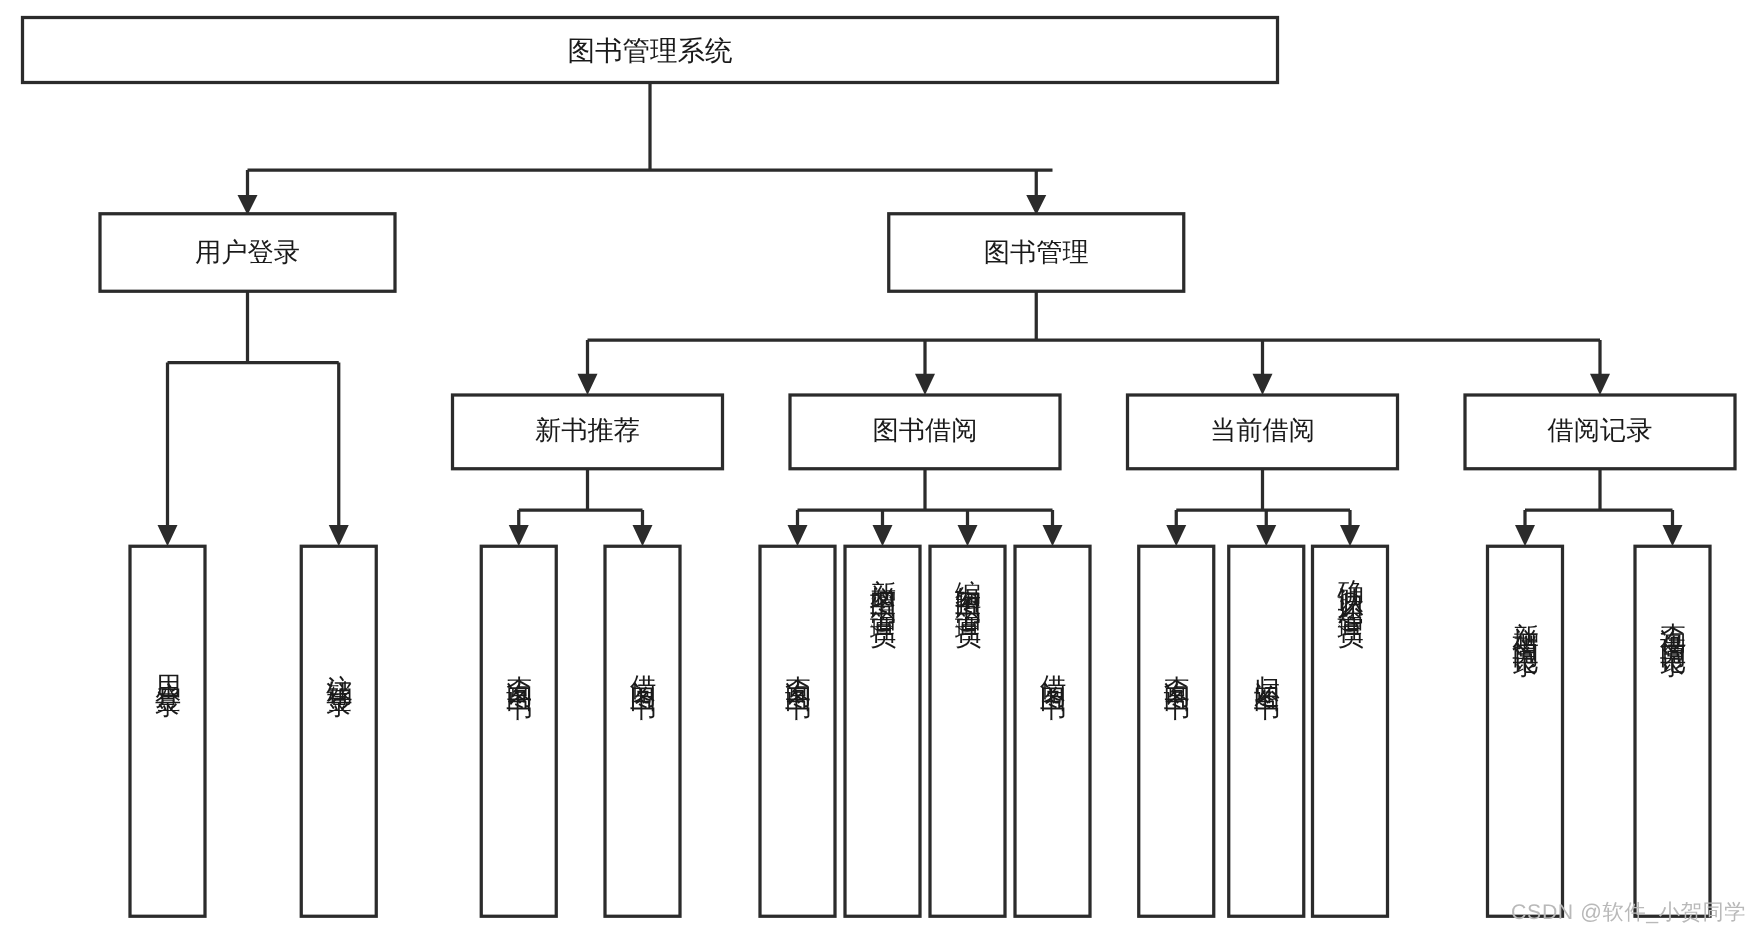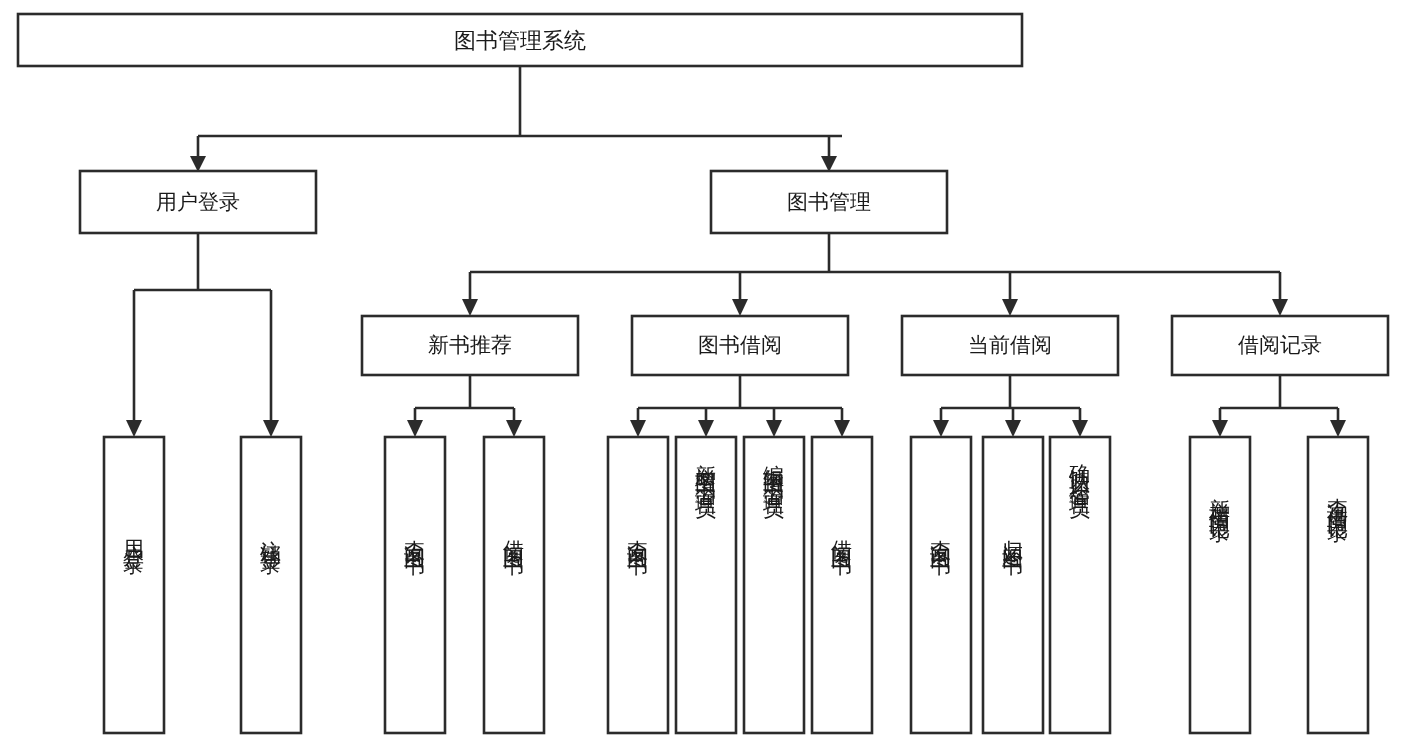--- a/index.html
+++ b/index.html
@@ -219,14 +219,15 @@
   </div>
 
   <div class="vlabel-wrap" style="left:1190px; top:437px; width:60px; height:296px; padding-top:44px;">
     <span class="vlabel">新增借阅记录</span>
   </div>
 
   <div class="vlabel-wrap" style="left:1308px; top:437px; width:60px; height:296px; padding-top:44px;">
     <span class="vlabel">查询借阅记录</span>
   </div>
 
+  <div class="watermark">CSDN @软件_小贺同学</div>
 
 </div>
 
 </body></html>

